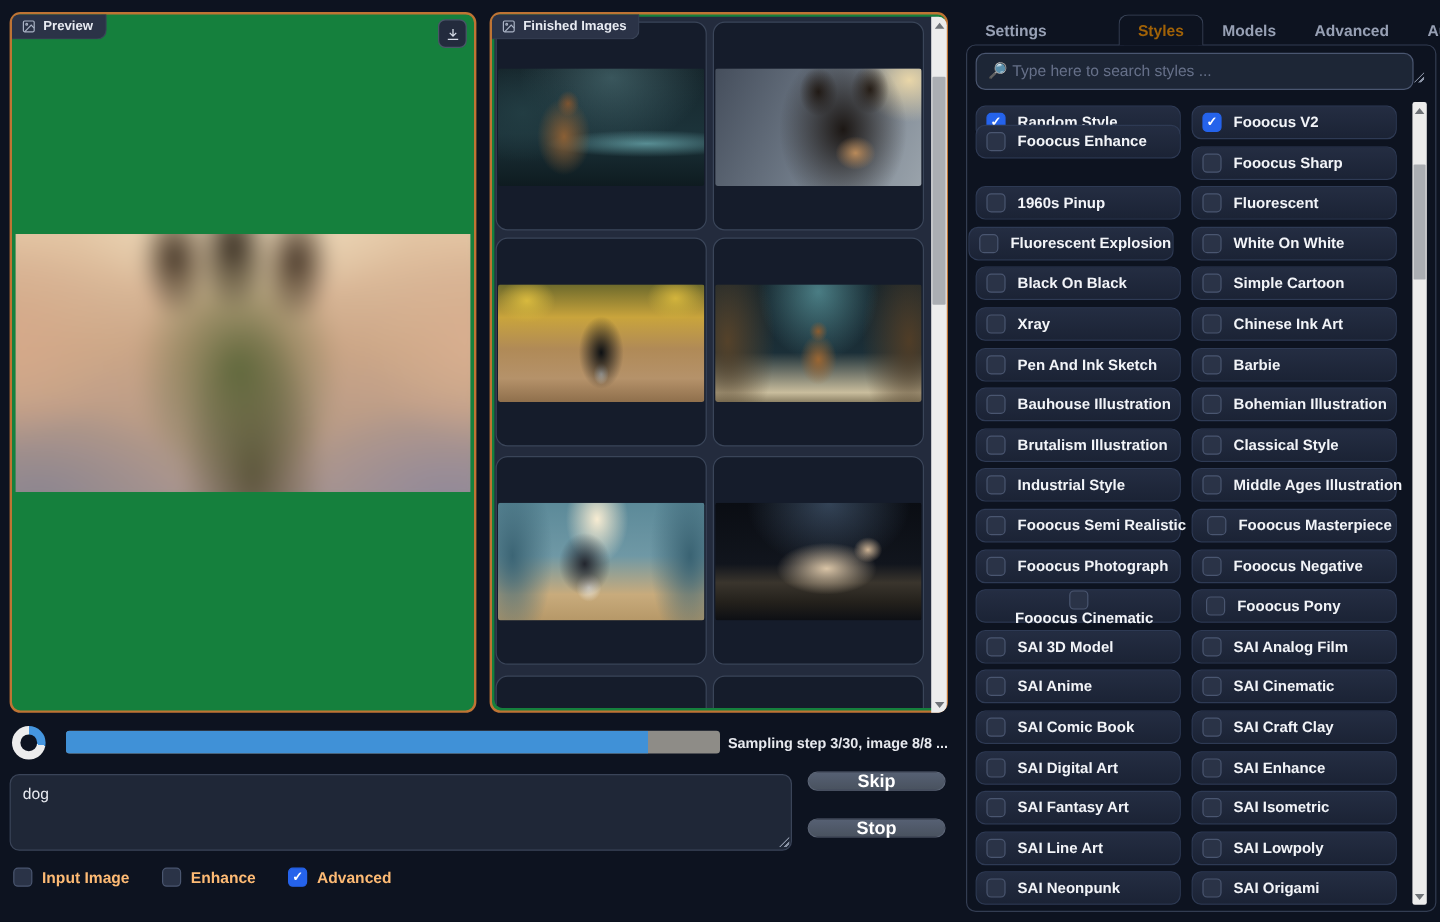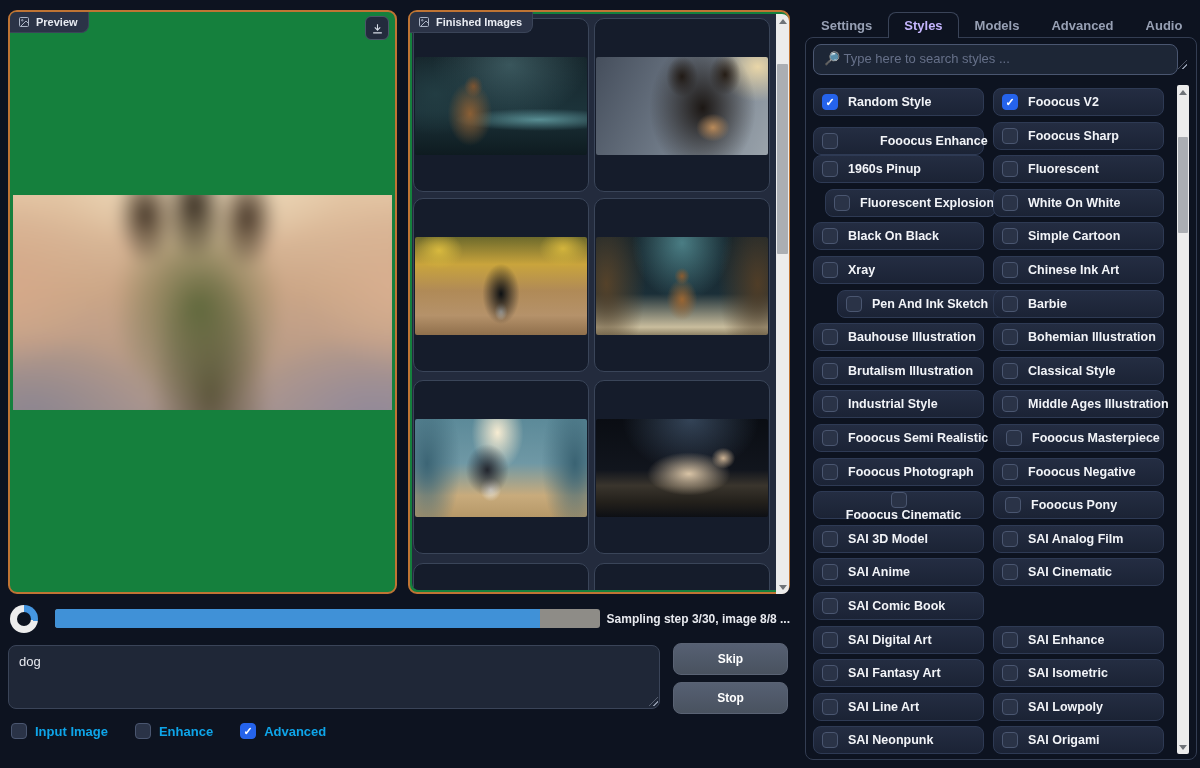--- a/index.html
+++ b/index.html
@@ -91,21 +91,21 @@
   .tri-down{width:0;height:0;border-left:4px solid transparent;border-right:4px solid transparent;border-top:5px solid #6f7378;}
   .vscroll .thumb{position:absolute;left:1px;right:1px;background:#abaeb3;border-radius:1px;}
   #gallery-scrollbar{left:366px;top:2px;width:13px;height:580px;border-radius:0 7px 7px 0;}
   #gallery-scrollbar .thumb{top:50px;height:190px;}
   #styles-scrollbar{right:7px;top:47px;width:12px;height:669px;}
   #styles-scrollbar .thumb{top:52px;height:96px;}
 
   
   #tabs{position:absolute;left:805px;top:12px;height:26px;display:flex;z-index:2;}
   .tab{padding:5px 15px 0 15px;font-size:13px;font-weight:600;color:#97a0b4;border:1px solid transparent;}
-  .tab.active{color:#c4b5fd;background:#0d1320;border-color:#3a4458;border-bottom:none;border-radius:8px 8px 0 0;}
+  .tab.active{color:#a16207;background:#0d1320;border-color:#3a4458;border-bottom:none;border-radius:8px 8px 0 0;margin-left:44px;}
   #right-panel{position:absolute;left:805px;top:37px;width:392px;height:723px;
       border:1px solid #333d52;border-radius:8px;background:#0d1320;}
   #style-search{position:absolute;left:7px;top:6px;width:365px;height:31px;background:#1d2636;
       border:1px solid #4a5670;border-radius:8px;color:#e8ebf2;font-size:13px;padding:6px 10px;
       resize:none;outline:none;font-family:"Liberation Sans",sans-serif;}
   #style-search::placeholder{color:#667089;}
   #styles-grid{position:absolute;left:0;top:47px;width:358px;height:669px;}
   .chip{position:absolute;width:171px;height:28px;border:1px solid #2e3a54;border-radius:8px;
       background:linear-gradient(180deg,#242d42 0%,#1b2335 100%);display:flex;align-items:center;
       padding:0 8px;cursor:pointer;}
@@ -125,27 +125,27 @@
   #spinner{position:absolute;left:10px;top:605px;width:28px;height:28px;border-radius:50%;
      background:conic-gradient(#4596e0 0deg 100deg, #ededed 100deg 360deg);}
   #spinner::after{content:"";position:absolute;left:7px;top:7px;width:14px;height:14px;border-radius:50%;background:#0d1320;}
   #progress-track{position:absolute;left:55px;top:609px;width:545px;height:19px;background:#8e8c87;border-radius:3px;overflow:hidden;}
   #progress-fill{height:100%;background:#4091d7;}
   #status-text{position:absolute;left:600px;top:612px;width:190px;text-align:right;
      font-size:12px;font-weight:700;color:#e7e9ee;}
   #prompt-box{position:absolute;left:8px;top:645px;width:652px;height:64px;background:#1f2737;
      border:1px solid #3a4458;border-radius:8px;color:#e8eaf0;font-size:13px;padding:8px 10px;
      resize:none;outline:none;font-family:"Liberation Sans",sans-serif;}
-  .action-btn{position:absolute;left:673px;width:115px;height:32px;border:1px solid #5a6374;border-radius:8px;
-     background:linear-gradient(180deg,#566073 0%,#49525f 100%);color:#fff;font-size:12px;font-weight:700;
+  .action-btn{position:absolute;left:673px;width:115px;height:16px;border:1px solid #5a6374;border-radius:8px;
+     background:linear-gradient(180deg,#566073 0%,#49525f 100%);color:#fff;font-size:15px;font-weight:700;
      display:flex;align-items:center;justify-content:center;cursor:pointer;}
   #skip-btn{top:643px;} #stop-btn{top:682px;}
   #options-row{position:absolute;left:11px;top:723px;display:flex;align-items:center;gap:27px;}
   .option{display:flex;align-items:center;}
-  .option .opt-label{margin-left:8px;font-size:13px;font-weight:700;color:#0ea5e9;}
+  .option .opt-label{margin-left:8px;font-size:13px;font-weight:700;color:#fdba74;}
 </style>
 </head>
 <body>
 
 <div class="app">
 
   <div id="preview-panel" class="frame">
     <div class="corner-label">
       <svg viewBox="0 0 24 24">
           <rect x="3" y="3" width="18" height="18" rx="2"></rect>
@@ -227,37 +227,37 @@
             <span class="mark">✓</span>
           </div>
     <span class="chip-label">Random Style</span>
   </div>
         <div class="chip" style="left: 187px; top: 3px;">
     <div class="cbx checked">
             <span class="mark">✓</span>
           </div>
     <span class="chip-label">Fooocus V2</span>
   </div>
-        <div class="chip" style="left: 7px; top: 42px; gap: 32px;">
+        <div class="chip" style="left: 7px; top: 19px;">
     <div class="cbx"></div>
     <span class="chip-label">Fooocus Enhance</span>
   </div>
         <div class="chip" style="left: 187px; top: 36.6px;">
     <div class="cbx"></div>
     <span class="chip-label">Fooocus Sharp</span>
   </div>
         <div class="chip" style="left: 7px; top: 70.2px;">
     <div class="cbx"></div>
     <span class="chip-label">1960s Pinup</span>
   </div>
         <div class="chip" style="left: 187px; top: 70.2px;">
     <div class="cbx"></div>
     <span class="chip-label">Fluorescent</span>
   </div>
-        <div class="chip" style="left: 19px; top: 103.8px;">
+        <div class="chip" style="left: 1px; top: 103.8px;">
     <div class="cbx"></div>
     <span class="chip-label">Fluorescent Explosion</span>
   </div>
         <div class="chip" style="left: 187px; top: 103.8px; text-align: center;">
     <div class="cbx"></div>
     <span class="chip-label">White On White</span>
   </div>
         <div class="chip" style="left: 7px; top: 137.4px;">
     <div class="cbx"></div>
     <span class="chip-label">Black On Black</span>
@@ -267,21 +267,21 @@
     <span class="chip-label">Simple Cartoon</span>
   </div>
         <div class="chip" style="left: 7px; top: 171px;">
     <div class="cbx"></div>
     <span class="chip-label">Xray</span>
   </div>
         <div class="chip" style="left: 187px; top: 171px;">
     <div class="cbx"></div>
     <span class="chip-label">Chinese Ink Art</span>
   </div>
-        <div class="chip" style="left: 7px; top: 204.6px; margin-left: 24px;">
+        <div class="chip" style="left: 7px; top: 204.6px;">
     <div class="cbx"></div>
     <span class="chip-label">Pen And Ink Sketch</span>
   </div>
         <div class="chip" style="left: 187px; top: 204.6px;">
     <div class="cbx"></div>
     <span class="chip-label">Barbie</span>
   </div>
         <div class="chip" style="left: 7px; top: 238.2px;">
     <div class="cbx"></div>
     <span class="chip-label">Bauhouse Illustration</span>
@@ -342,20 +342,24 @@
     <div class="cbx"></div>
     <span class="chip-label">SAI Anime</span>
   </div>
         <div class="chip" style="left: 187px; top: 473.4px;">
     <div class="cbx"></div>
     <span class="chip-label">SAI Cinematic</span>
   </div>
         <div class="chip" style="left: 7px; top: 507px;">
     <div class="cbx"></div>
     <span class="chip-label">SAI Comic Book</span>
+  </div>
+        <div class="chip" style="left: 187px; top: 507px;">
+    <div class="cbx"></div>
+    <span class="chip-label">SAI Craft Clay</span>
   </div>
         <div class="chip" style="left: 7px; top: 540.6px;">
     <div class="cbx"></div>
     <span class="chip-label">SAI Digital Art</span>
   </div>
         <div class="chip" style="left: 187px; top: 540.6px;">
     <div class="cbx"></div>
     <span class="chip-label">SAI Enhance</span>
   </div>
         <div class="chip" style="left: 7px; top: 574.2px;">

